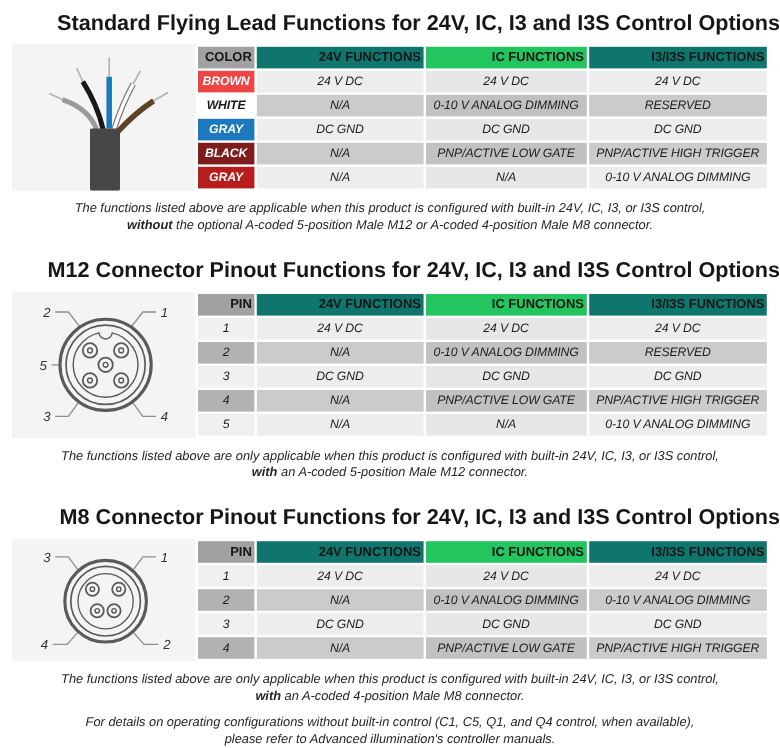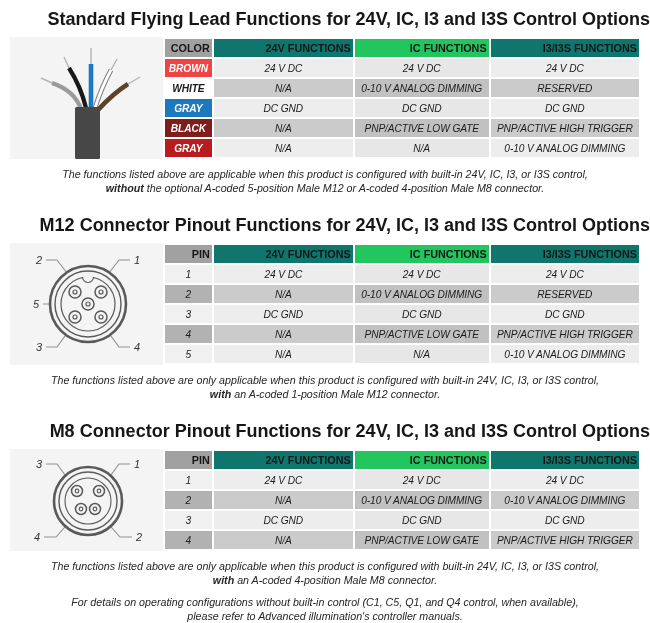--- a/index.html
+++ b/index.html
@@ -195,21 +195,21 @@
                 <td class="fn odd">N/A</td>
                 <td class="fn odd ic">N/A</td>
                 <td class="fn odd">0-10 V ANALOG DIMMING</td>
               </tr>
             </tbody>
         </table>
       </div>
     </div>
     <div class="foot">
       <span>The functions listed above are only applicable when this product is configured with built-in 24V, IC, I3, or I3S control,</span><br>
-      <b>with</b><span> an A-coded 1-position Male M12 connector.</span>
+      <b>with</b><span> an A-coded 5-position Male M12 connector.</span>
     </div>
   </div>
 
   <div class="section sec-gap">
     <h2 class="title">M8 Connector Pinout Functions for 24V, IC, I3 and I3S Control Options</h2>
     <div class="trow">
       <div class="panel">
         <svg width="150" height="100" viewBox="0 0 150 100">
           <polyline points="34,14 45,14 64,40" stroke="#8f8f8f" stroke-width="1.1" fill="none"></polyline>
           <polyline points="118,14 107,14 88,40" stroke="#8f8f8f" stroke-width="1.1" fill="none"></polyline>

